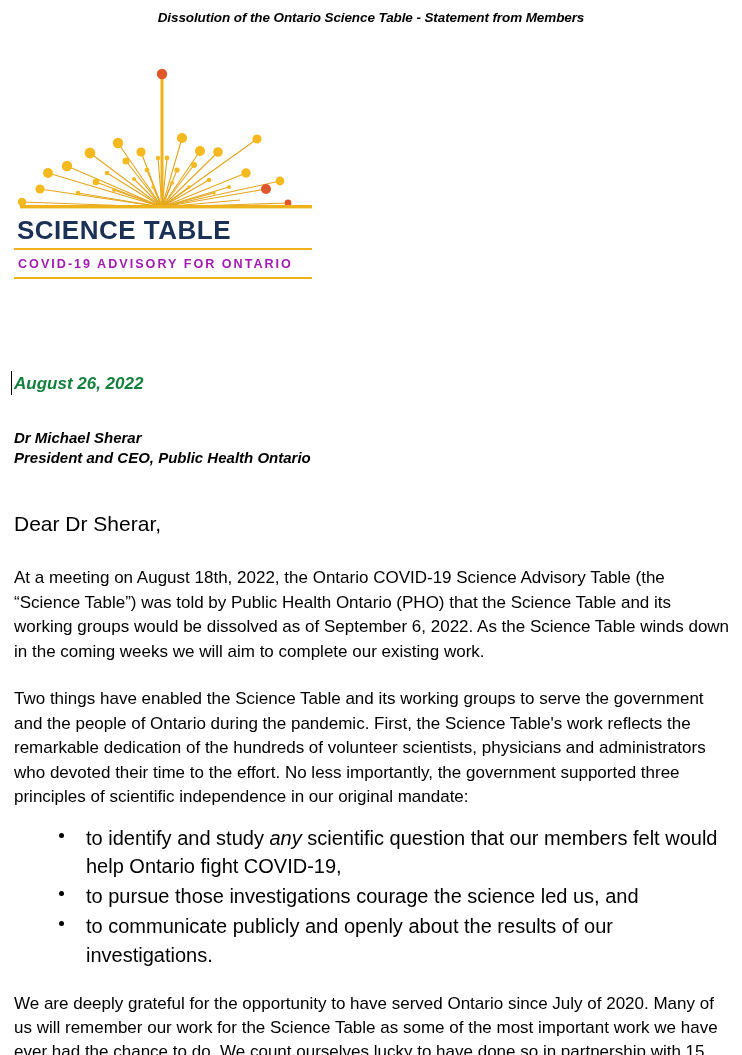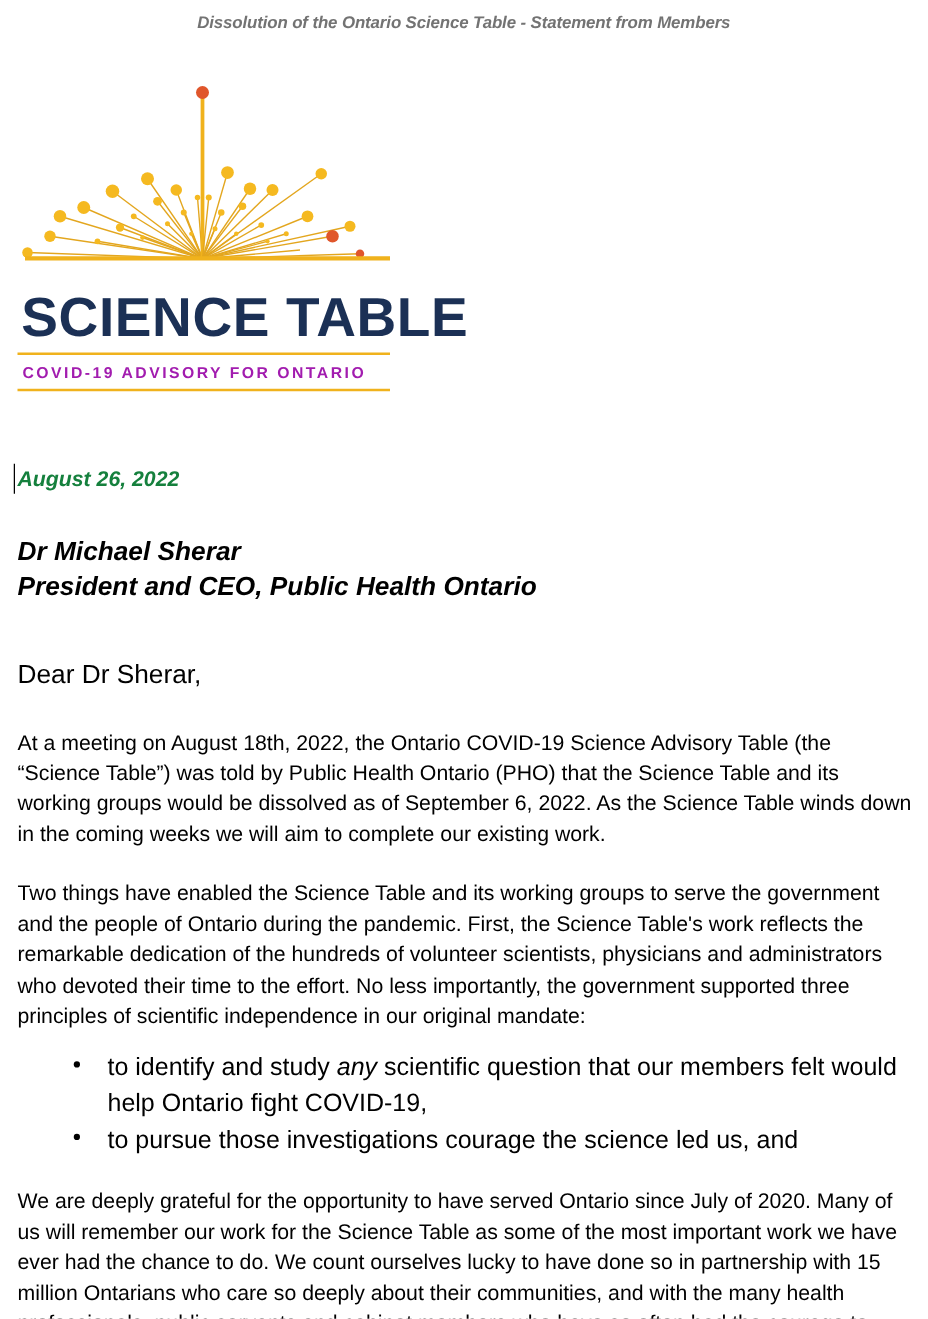--- a/index.html
+++ b/index.html
@@ -26,21 +26,21 @@
     display: flex;
     align-items: center;
     justify-content: center;
   }
   .doc-header-title {
     font-family: "Liberation Sans", sans-serif;
     font-weight: bold;
     font-style: italic;
     font-size: 13.5px;
     letter-spacing: -0.1px;
-    color: #737373;
+    color: #000000;
     white-space: nowrap;
   }
 
   
   .logo-block {
     position: absolute;
     left: 14px;
     top: 60px;
     width: 310px;
   }
@@ -50,25 +50,25 @@
     height: 150px;
   }
   .sunburst-wrap svg {
     display: block;
     width: 310px;
     height: 150px;
   }
   .logo-wordmark {
     font-family: "Liberation Sans", sans-serif;
     font-weight: bold;
-    font-size: 44px;
+    font-size: 26px;
     line-height: 1.02;
     letter-spacing: 0.5px;
     color: #1B3055;
-    padding: 23px 0 4px 3px;
+    padding: 7px 0 4px 3px;
     white-space: nowrap;
   }
   .logo-hairline {
     height: 2px;
     background: #F0B21C;
     width: 298px;
   }
   .logo-tagline {
     font-family: "Liberation Sans", sans-serif;
     font-weight: bold;
@@ -107,21 +107,21 @@
     left: -3px;
     top: -3px;
     width: 1px;
     height: 24px;
     background: #000;
   }
   .addressee {
     font-family: "Liberation Sans", sans-serif;
     font-weight: bold;
     font-style: italic;
-    font-size: 21px;
+    font-size: 15px;
     line-height: 1.35;
     margin: 0 0 40px 0;
   }
   .addressee div { white-space: nowrap; }
 
   .salutation {
     font-size: 21px;
     line-height: 1.42;
     margin: 0 0 28px 0;
   }
@@ -269,17 +269,20 @@
 
   <p class="para tight">Two things have enabled the Science Table and its working groups to serve the government and the people of Ontario during the pandemic. First, the Science Table's work reflects the remarkable dedication of the hundreds of volunteer scientists, physicians and administrators who devoted their time to the effort. No less importantly, the government supported three principles of scientific independence in our original mandate:</p>
 
   <ul class="mandate-list">
     <li>
       <span class="bullet-dot"></span><span>to identify and study </span><em>any</em><span> scientific question that our members felt would help Ontario fight COVID-19,</span>
     </li>
     <li>
       <span class="bullet-dot"></span><span>to pursue those investigations courage the science led us, and</span>
     </li>
+    <li>
+      <span class="bullet-dot"></span><span>to communicate publicly and openly about the results of our investigations.</span>
+    </li>
   </ul>
 
   <p class="para">We are deeply grateful for the opportunity to have served Ontario since July of 2020. Many of us will remember our work for the Science Table as some of the most important work we have ever had the chance to do. We count ourselves lucky to have done so in partnership with 15 million Ontarians who care so deeply about their communities, and with the many health professionals, public servants and cabinet members who have so often had the courage to make difficult choices.</p>
 
 </div>
 
 </body></html>

